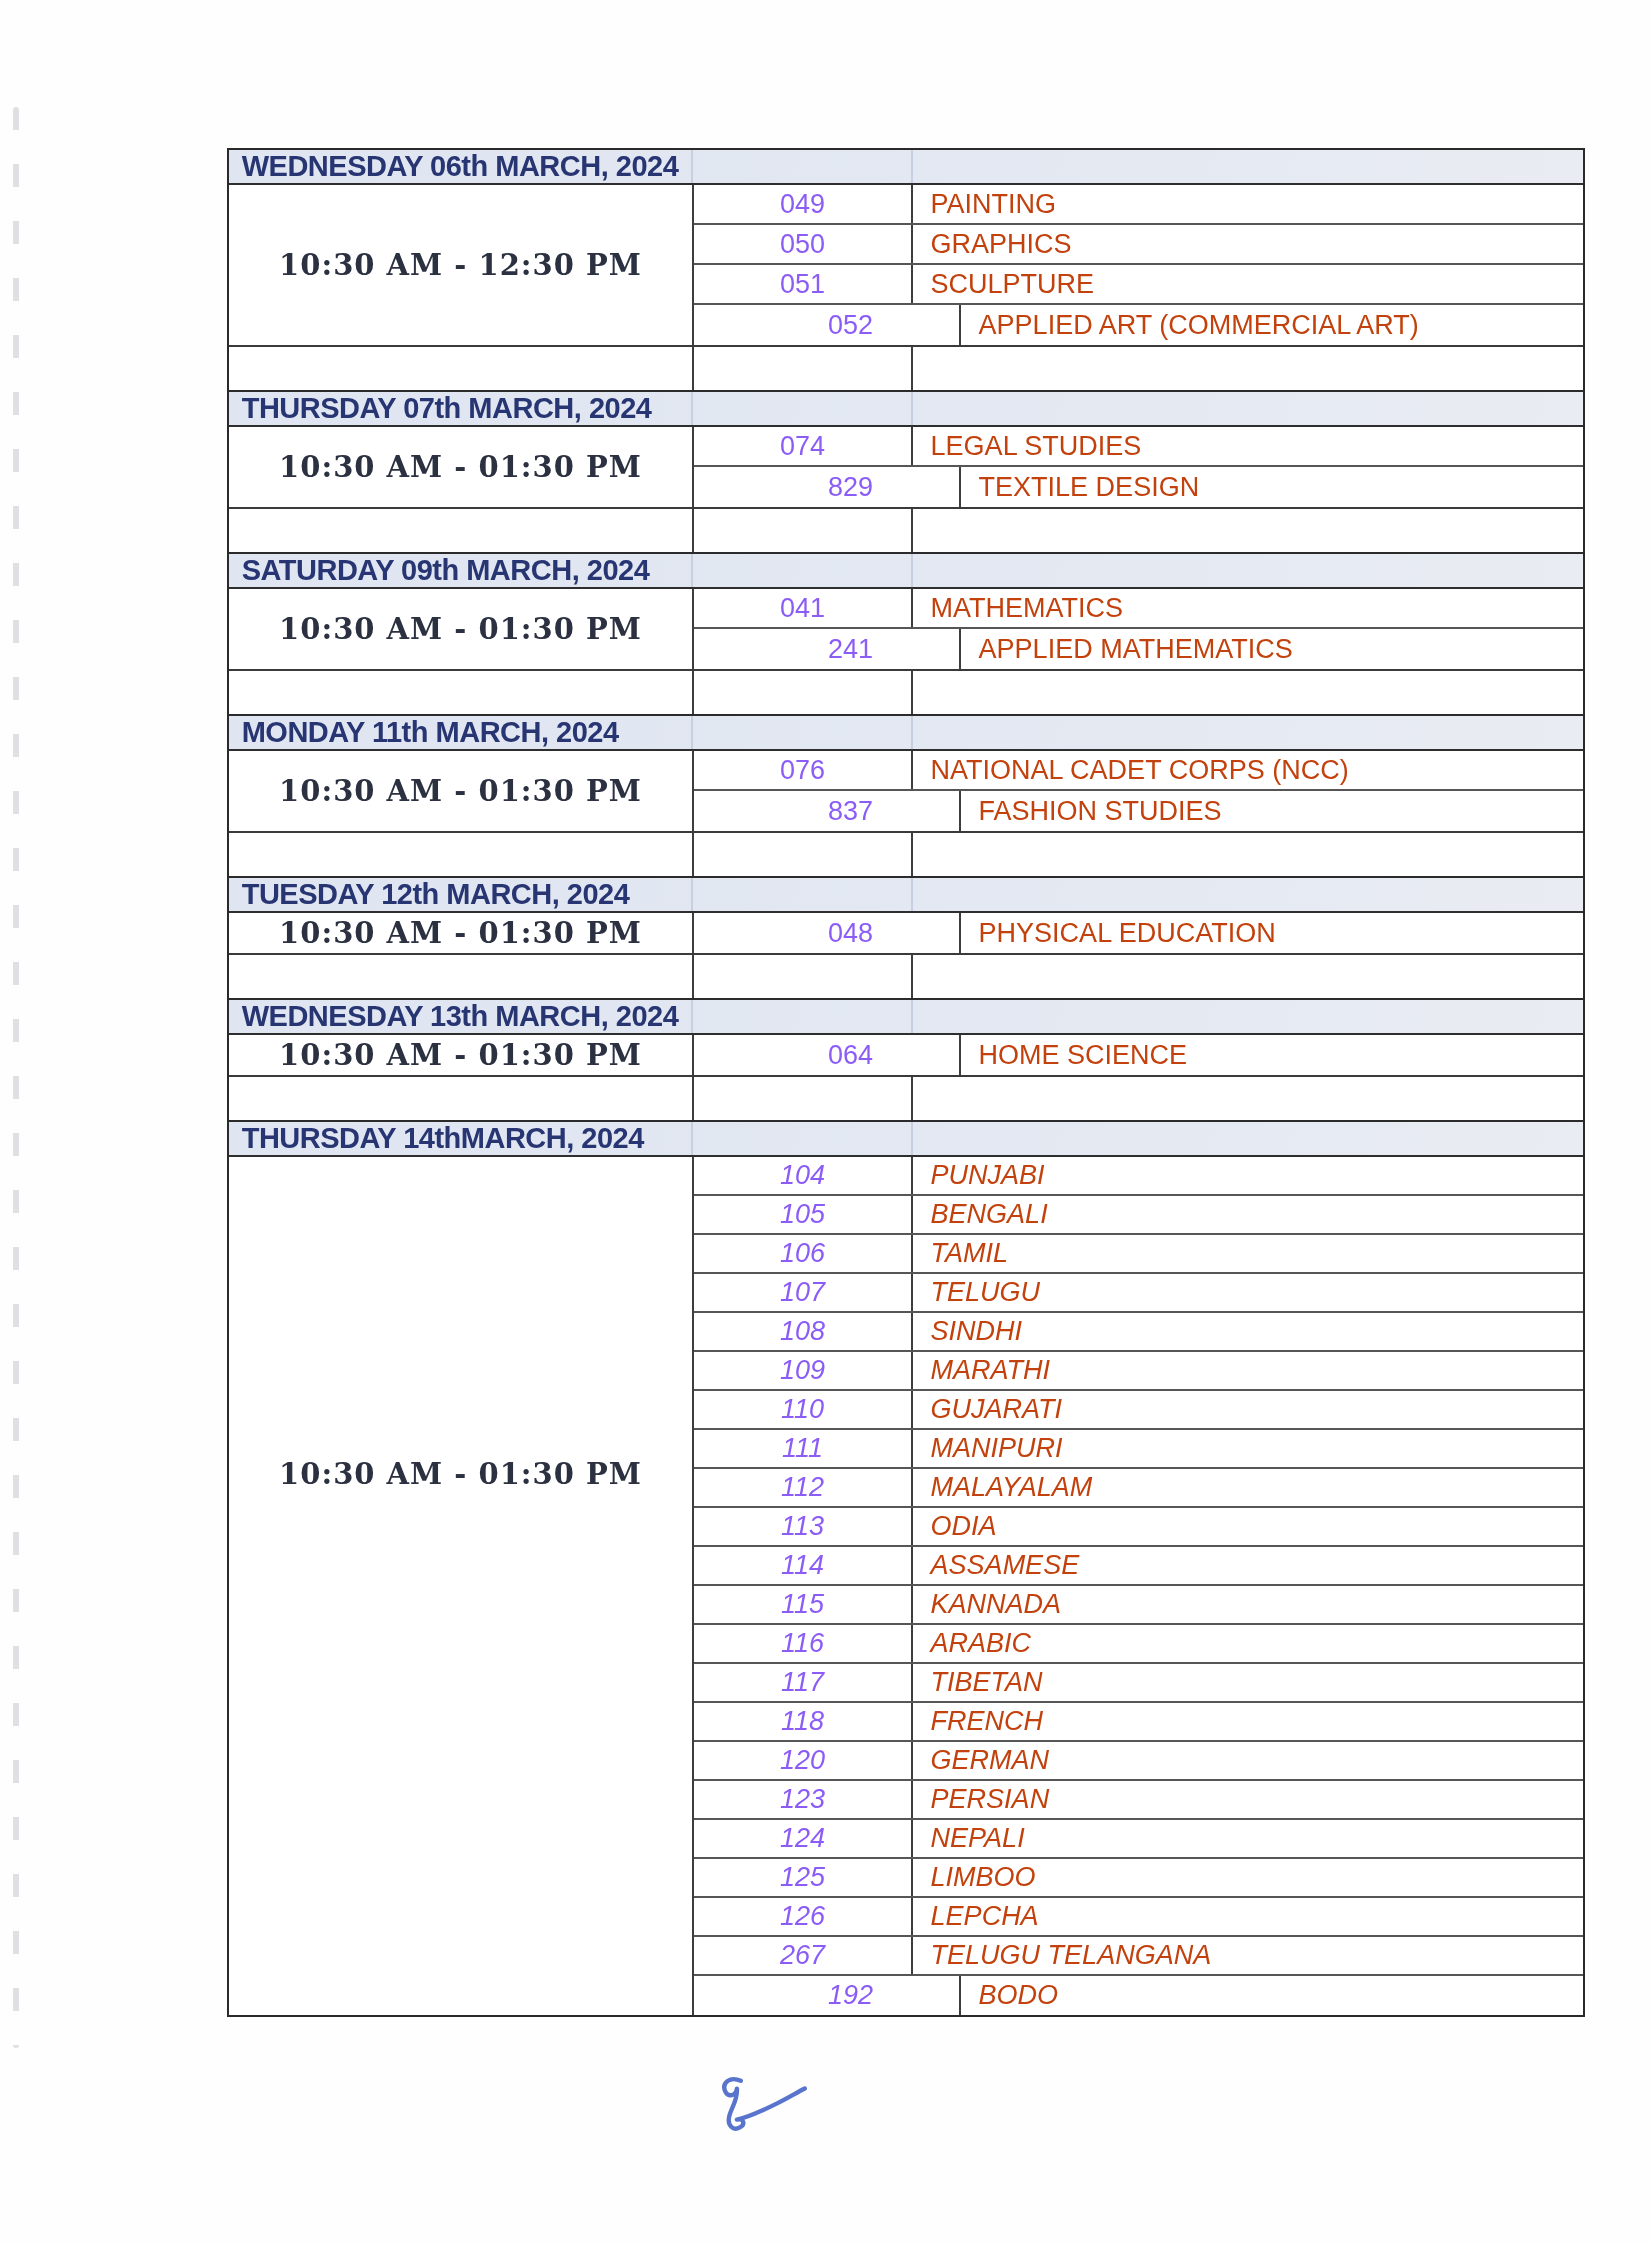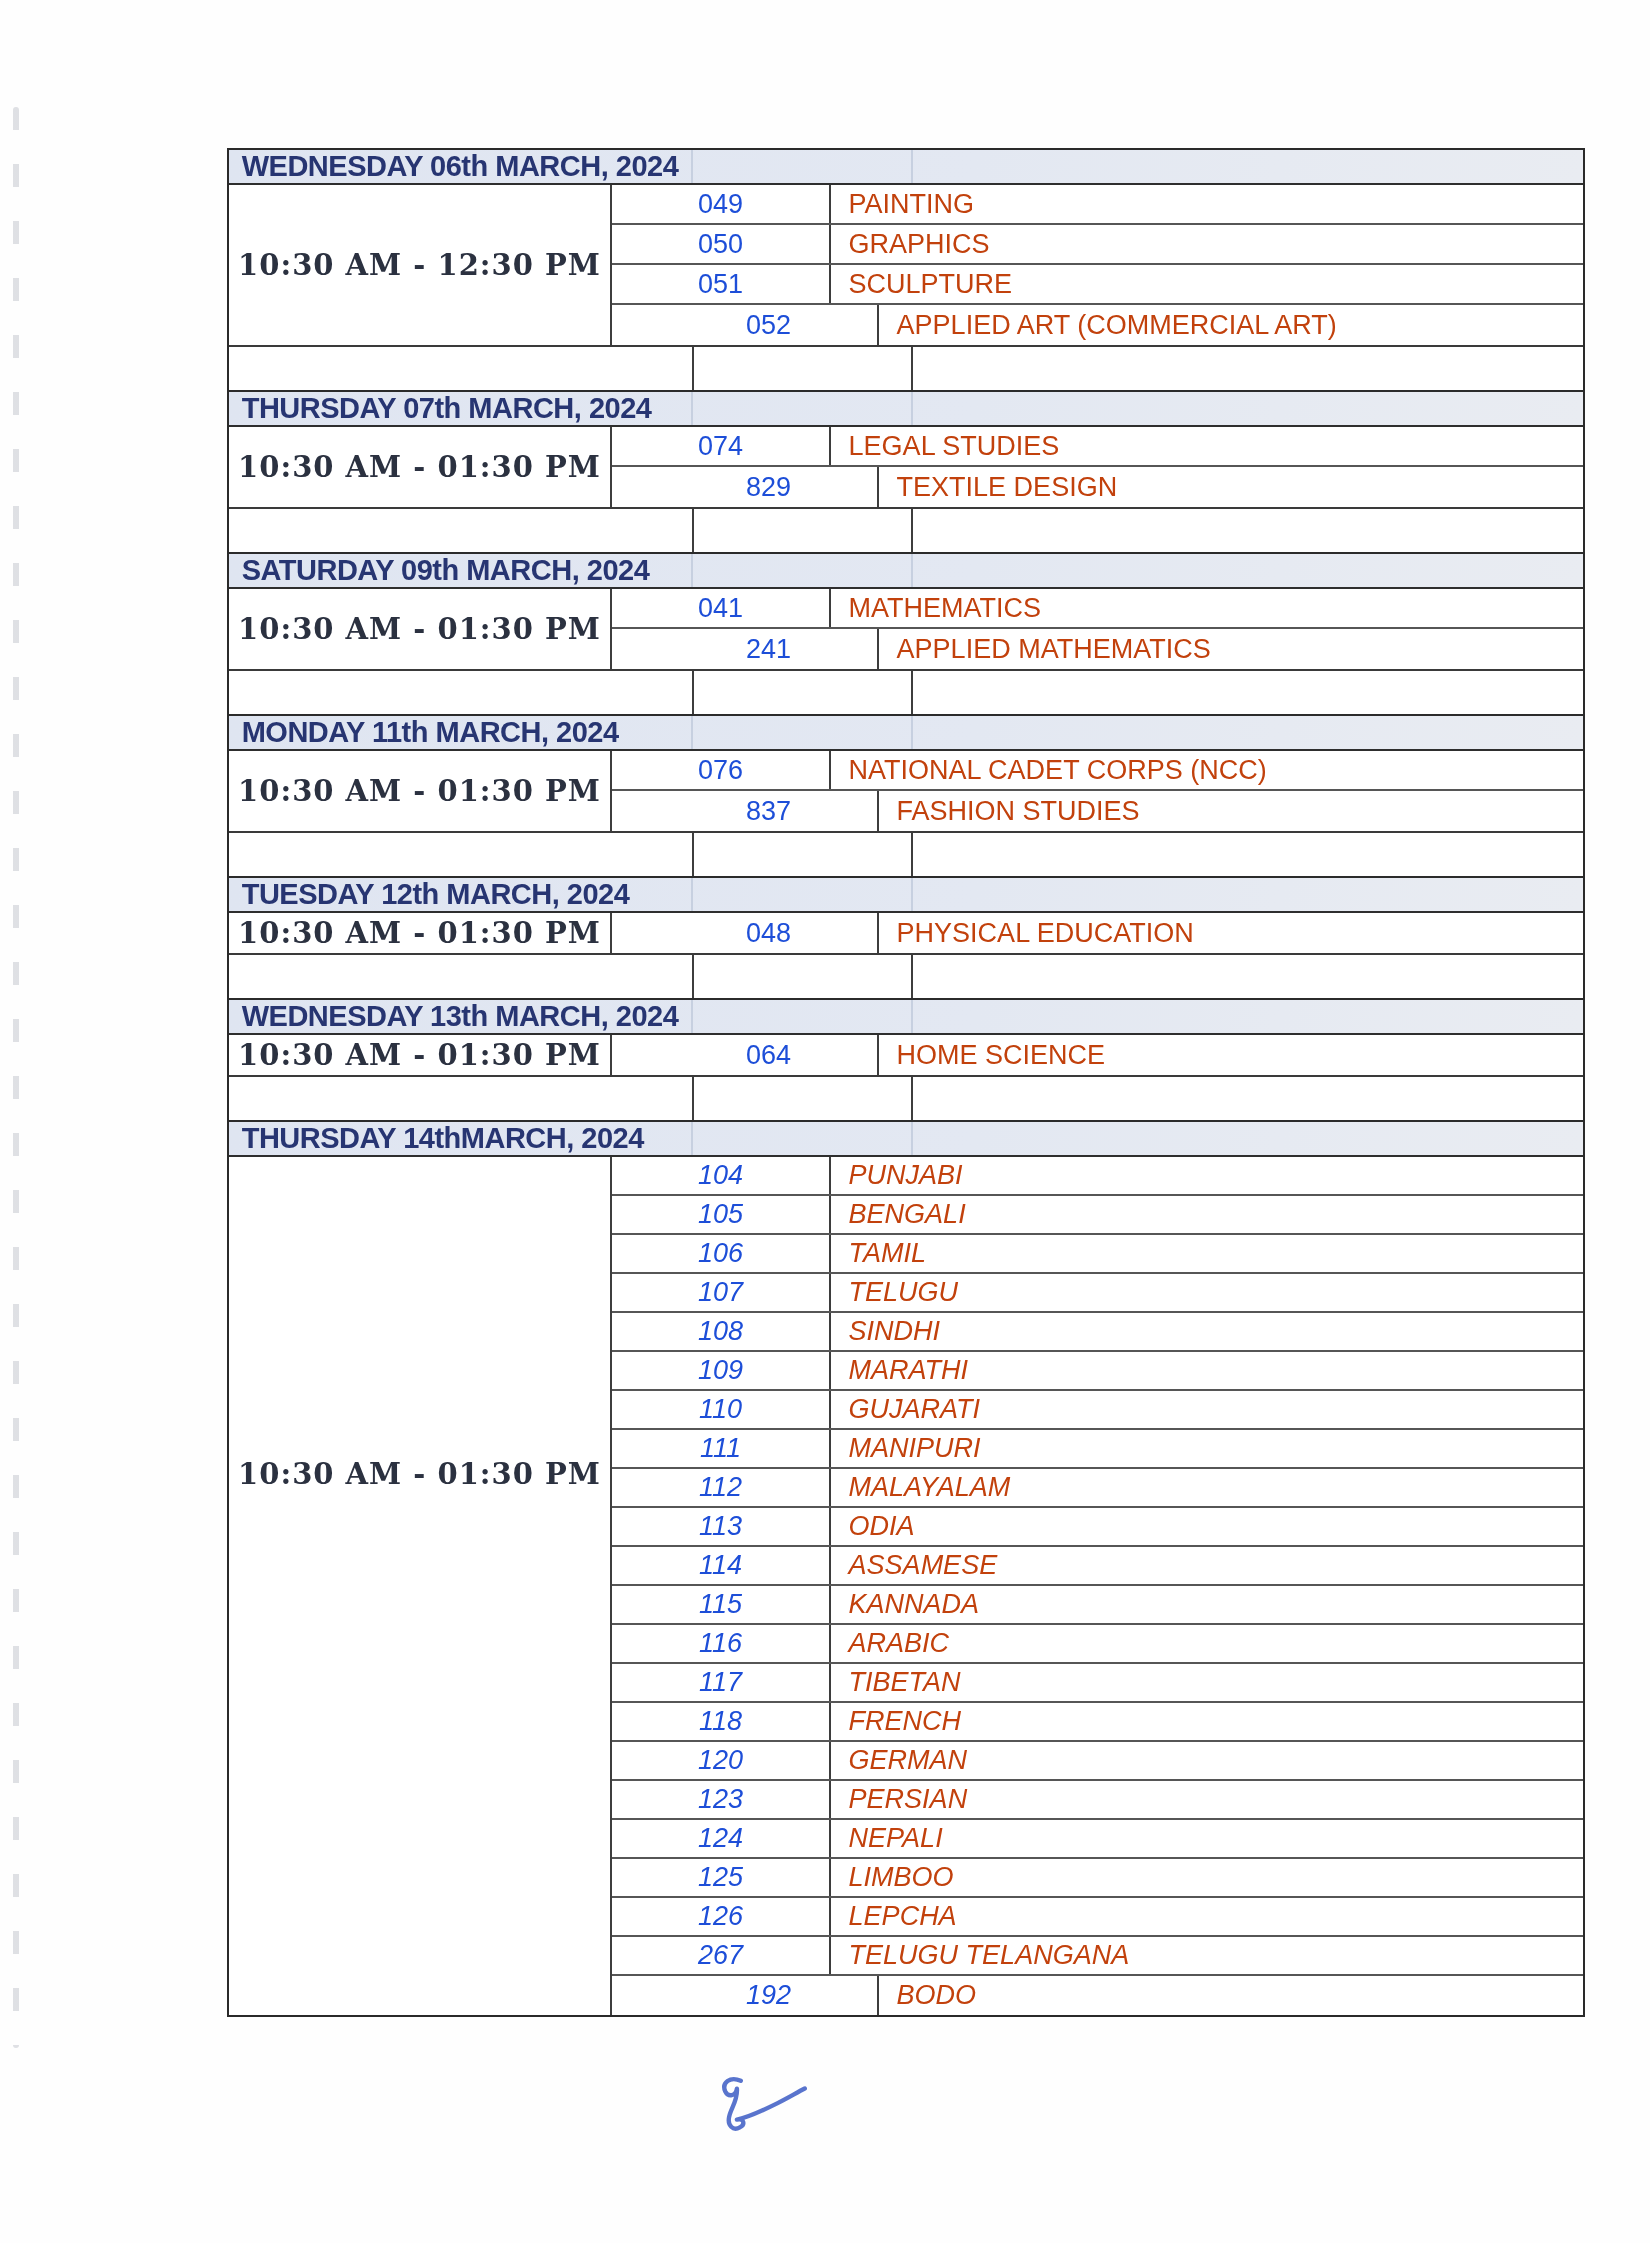--- a/index.html
+++ b/index.html
@@ -35,35 +35,35 @@
       linear-gradient(#c7d0e0,#c7d0e0) 462px 0/2px 100% no-repeat,
       linear-gradient(#c7d0e0,#c7d0e0) 682px 0/2px 100% no-repeat,
       linear-gradient(100deg,#dfe5f1 0%,#e3e8f2 55%,#e9ecf2 100%);
     font-weight:bold; font-size:29px; color:#273572;
     letter-spacing:-0.5px;
     white-space:nowrap;
   }
 
   .body { display:flex; border-bottom:2px solid #3a3a3a; }
   .tcell {
-    width:383px; flex:none;
+    width:465px; flex:none;
     display:flex; align-items:center; justify-content:center;
     border-right:2px solid #3d3d3d;
     font-family:"DejaVu Serif", serif; font-weight:bold;
     font-size:29px; color:#2b3140; letter-spacing:1px;
     white-space:nowrap;
   }
   .rows { flex:1; display:flex; flex-direction:column; }
   .r { height:40px; display:flex; border-bottom:2px solid #565656; }
   .r:last-child { border-bottom:none;margin-left:48px; }
   .c {
     width:219px; flex:none;
     display:flex; align-items:center; justify-content:center;
     border-right:2px solid #3d3d3d;
-    font-size:27px; color:#1d4ed8;
+    font-size:27px; color:#8b5cf6;
   }
   .s {
     flex:1; display:flex; align-items:center;
     padding-left:17.6px; font-size:27px; color:#c2410c;
     white-space:nowrap; overflow:hidden;
   }
 
   
   .er { height:45px; display:flex; border-bottom:2.9px solid #2b2b2b; background:#fff; }
   .er .e1 { width:465px; border-right:2px solid #3d3d3d; }

